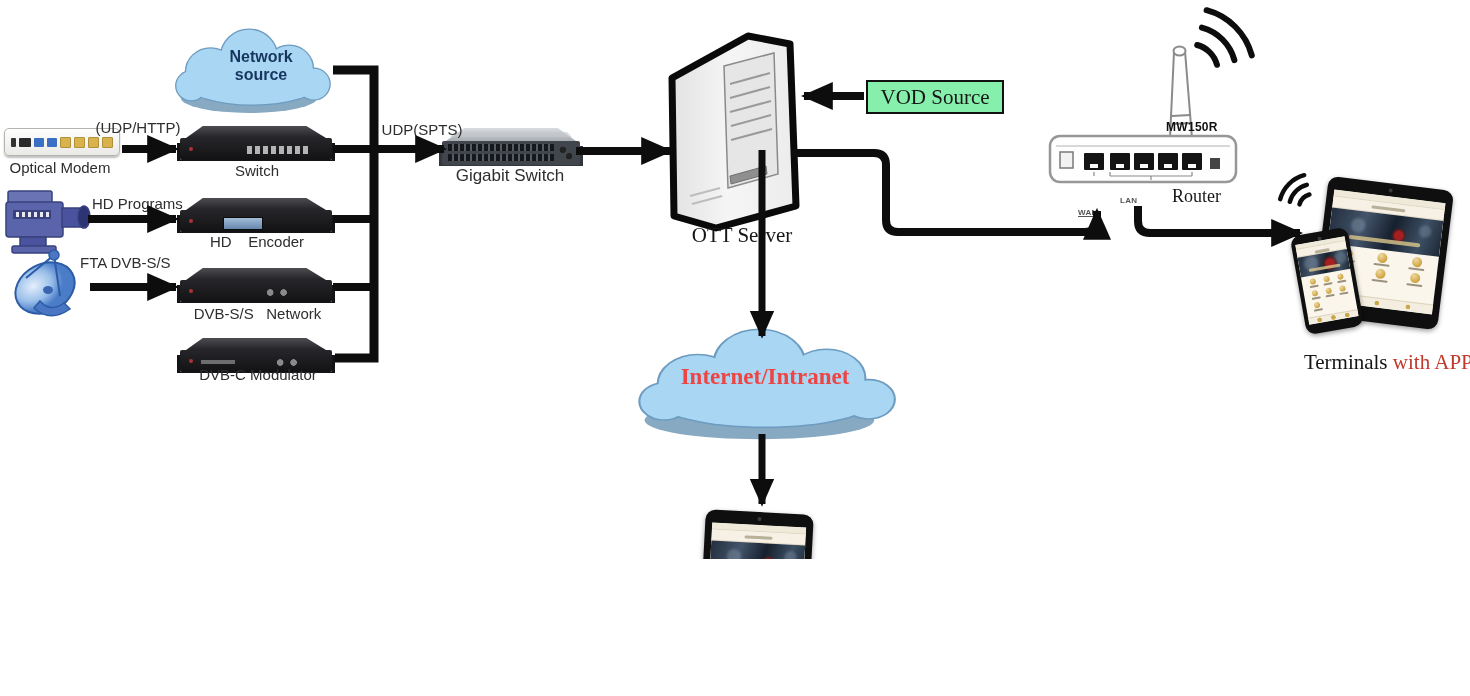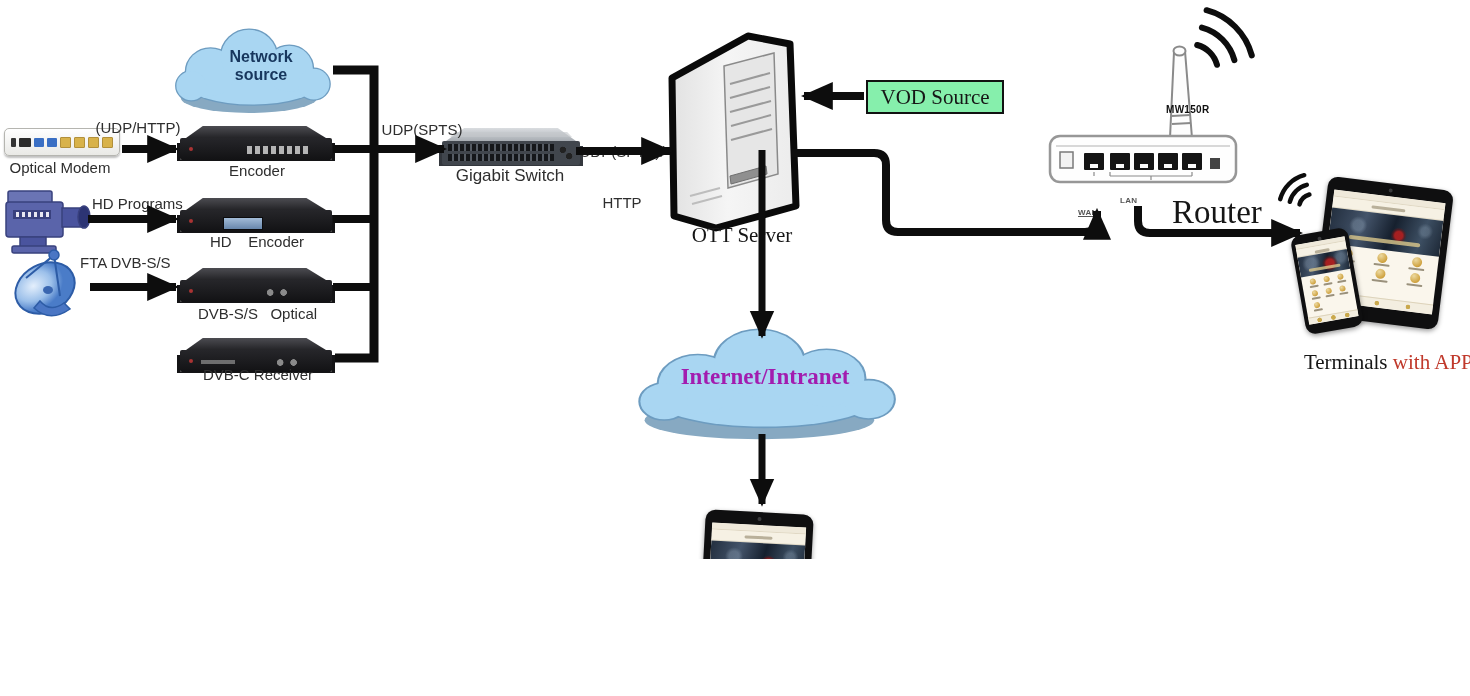--- a/index.html
+++ b/index.html
@@ -139,21 +139,21 @@
           <circle cx="174" cy="66" r="18"></circle>
           <circle cx="28" cy="68" r="17"></circle>
       </g>
     </g>
   </svg>
 
   <div class="cloud-text" style="left:196px;top:48px;width:130px;font-size:16px;">
     <div>Network</div>
     <div>source</div>
   </div>
-  <div class="cloud-text serif" style="left:650px;top:364px;width:230px;font-size:23px;font-weight:600;color:#a21caf;">Internet/Intranet</div>
+  <div class="cloud-text serif" style="left:650px;top:364px;width:230px;font-size:23px;font-weight:600;color:#ef4444;">Internet/Intranet</div>
 
   <div class="modem dev" style="left:4px;top:128px;">
     <span class="p p-pwr"></span>
     <span class="p p-dark"></span>
     <span class="p p-blue"></span>
     <span class="p p-blue"></span>
     <span class="p p-yel"></span>
     <span class="p p-yel"></span>
     <span class="p p-yel"></span>
     <span class="p p-yel"></span>
@@ -254,21 +254,21 @@
     <g fill="#fafafa">
       <rect x="42" y="128" width="8" height="4"></rect>
         <rect x="68" y="128" width="8" height="4"></rect>
       <rect x="92" y="128" width="8" height="4"></rect>
         <rect x="116" y="128" width="8" height="4"></rect>
         <rect x="140" y="128" width="8" height="4"></rect>
     </g>
     <rect x="162" y="122" width="10" height="11" fill="#444"></rect>
     <path d="M46 136 V140 M62 140 H144 M62 140 V136 M144 140 V136 M103 140 V144" stroke="#8a8a8a" stroke-width="1.2" fill="none"></path>
   </svg>
-  <div class="tiny" style="left:1166px;top:104px;font-size:10px;color:#111;">MW150R</div>
+  <div class="tiny" style="left:1166px;top:120px;font-size:12px;color:#111;">MW150R</div>
   <div class="tiny" style="left:1078px;top:208px;text-decoration:underline;">WAN</div>
   <div class="tiny" style="left:1120px;top:196px;">LAN</div>
 
   <div class="vod-box serif" style="left:866px;top:80px;width:134px;height:30px;font-size:21px;">VOD Source</div>
 
   <div class="tab-dev" style="left:1320px;top:183px;width:126px;height:140px;transform:rotate(7deg);">
     <span class="cam"></span>
     <div class="scr">
       <div class="s-status"></div>
       <div class="s-title"></div>
@@ -464,34 +464,30 @@
 
     <g transform="translate(1313,208)" stroke="#0d0d0d" stroke-width="4.5" stroke-linecap="round" fill="none">
       <path d="M-3.6 -13.5 A 14 14 0 0 0 -13.5 -3.6"></path>
       <path d="M-6.2 -23.2 A 24 24 0 0 0 -23.2 -6.2"></path>
       <path d="M-8.8 -32.8 A 34 34 0 0 0 -32.8 -8.8"></path>
     </g>
   </svg>
 
   <div class="lbl" style="left:-2px;top:159px;width:124px;">Optical Modem</div>
   <div class="lbl" style="left:90px;top:119px;width:96px;">(UDP/HTTP)</div>
-  <div class="lbl" style="left:183px;top:162px;width:148px;">Encoder</div>
+  <div class="lbl" style="left:183px;top:162px;width:148px;">Switch</div>
   <div class="lbl left" style="left:92px;top:195px;width:110px;">HD Programs</div>
   <div class="lbl" style="left:183px;top:233px;width:148px;">HD    Encoder</div>
   <div class="lbl left" style="left:80px;top:254px;width:110px;">FTA DVB-S/S</div>
-  <div class="lbl" style="left:175px;top:305px;width:165px;">DVB-S/S   Optical</div>
-  <div class="lbl" style="left:178px;top:366px;width:160px;">DVB-C Receiver</div>
+  <div class="lbl" style="left:175px;top:305px;width:165px;">DVB-S/S   Network</div>
+  <div class="lbl" style="left:178px;top:366px;width:160px;">DVB-C Modulator</div>
   <div class="lbl" style="left:376px;top:121px;width:92px;">UDP(SPTS)</div>
   <div class="lbl" style="left:435px;top:166px;width:150px;font-size:17px;">Gigabit Switch</div>
-  <div class="lbl" style="left:574px;top:108px;width:96px;">
-    <div>UDP(SPTS)/</div>
-    <div>HTTP</div>
-  </div>
   <div class="lbl serif" style="left:676px;top:223px;width:132px;font-size:21px;">OTT Server</div>
-  <div class="lbl serif" style="left:1172px;top:194px;width:130px;font-size:33px;text-align:left;">Router</div>
+  <div class="lbl serif" style="left:1172px;top:186px;width:130px;font-size:18px;text-align:left;">Router</div>
   <div class="lbl serif" style="left:1282px;top:326px;width:192px;font-size:21px;">
     <span>Terminals</span><span class="red"> with APP</span>
   </div>
   <div class="lbl serif" style="left:638px;top:666px;width:250px;font-size:23px;">
     <span>Terminals</span><span class="red"> with APP</span>
   </div>
 
 </div>
 
 </body></html>

